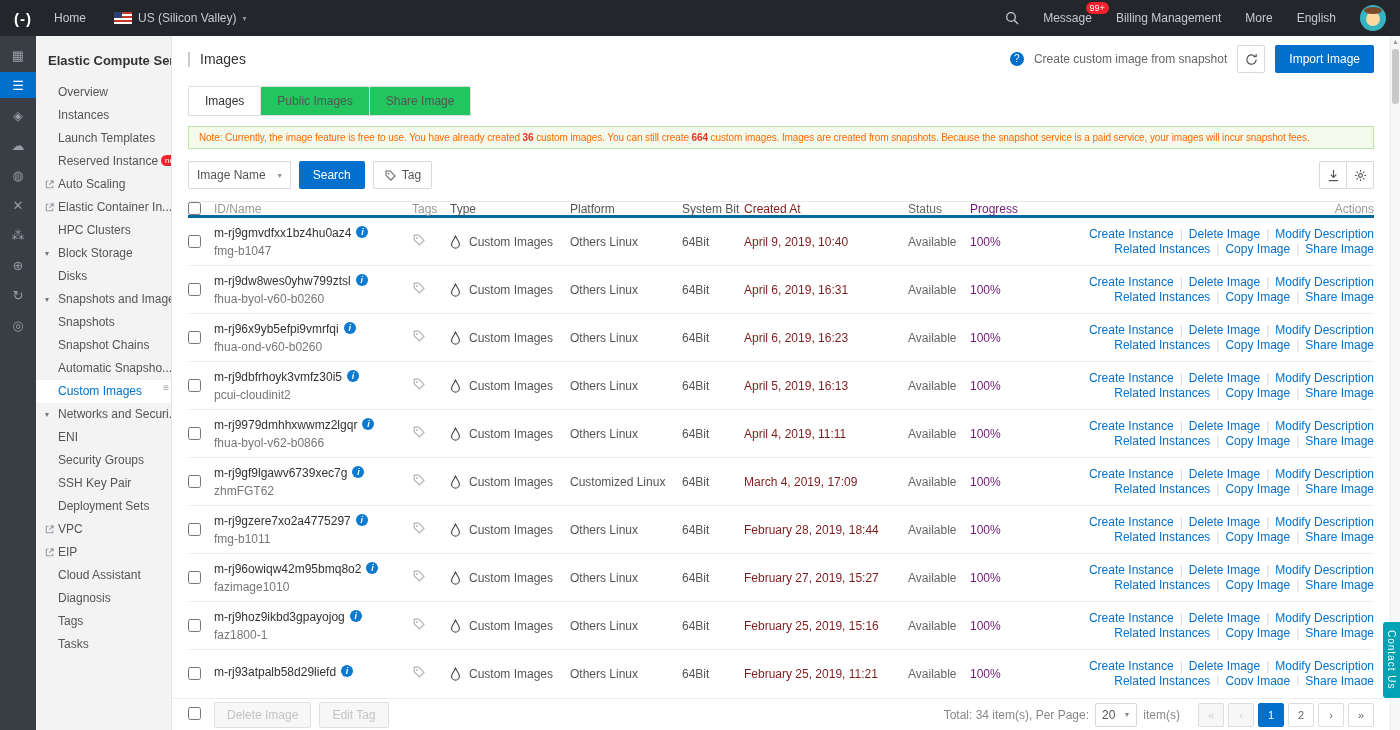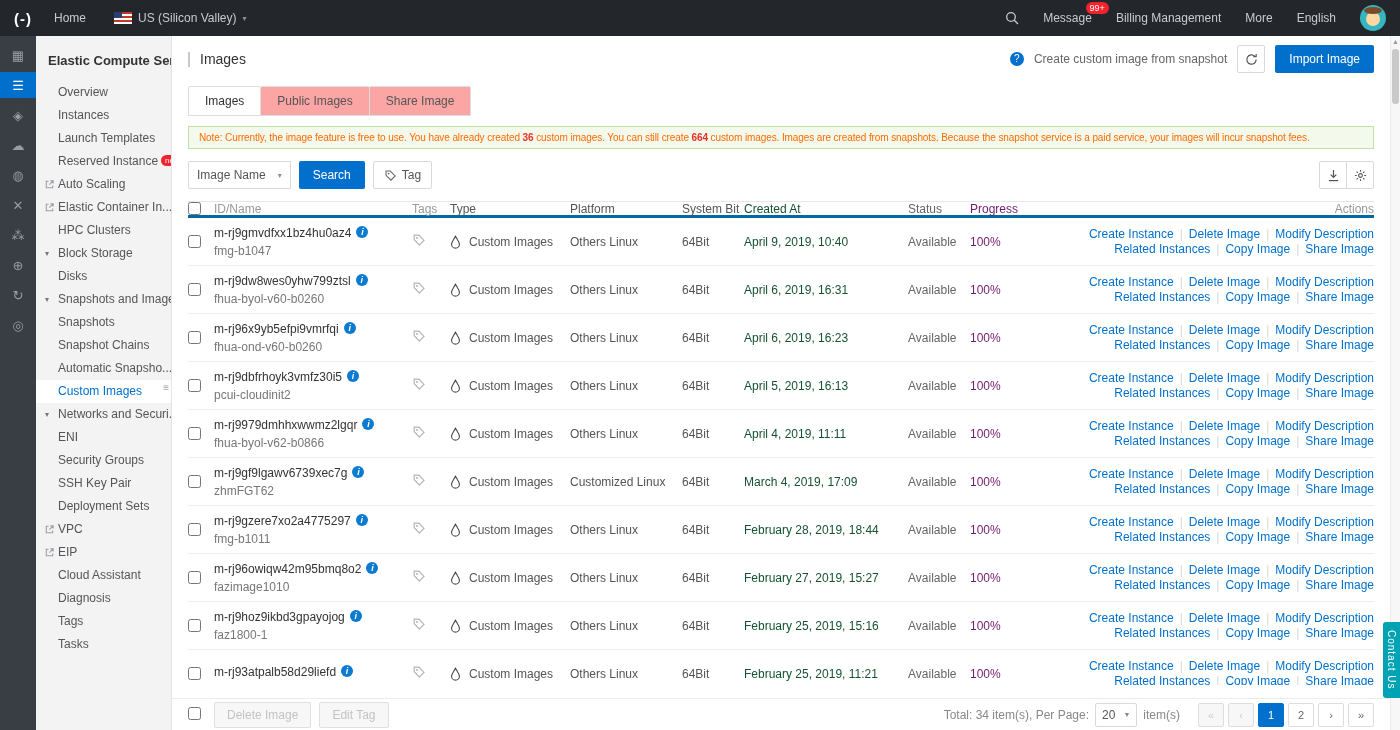--- a/index.html
+++ b/index.html
@@ -42,21 +42,21 @@
   .main{position:absolute;top:36px;left:172px;right:10px;bottom:0;background:#fff;overflow:hidden;}
   .page-header{height:46px;display:flex;align-items:center;padding:0 16px;}
   .page-title{font-size:14px;color:#333;border-left:2px solid #c9c9c9;padding-left:10px;line-height:15px;}
   .ph-right{margin-left:auto;display:flex;align-items:center;gap:10px;}
   .help-dot{width:14px;height:14px;border-radius:50%;background:#0070cc;color:#fff;font-size:10px;line-height:14px;text-align:center;cursor:pointer;flex-shrink:0;}
   .snap-link{color:#666;cursor:pointer;}
   .icon-btn{width:28px;height:28px;border:1px solid #d9d9d9;border-radius:2px;background:#fff;display:flex;align-items:center;justify-content:center;color:#555;cursor:pointer;}
   .btn-primary{height:28px;background:#0070cc;color:#fff;border:none;border-radius:2px;padding:0 14px;font-size:12px;cursor:pointer;}
 
   .tabs{display:flex;padding:4px 16px 0;}
-  .tab{height:30px;line-height:28px;padding:0 16px;border:1px solid #ddd;background:#fca5a5;color:#555;cursor:pointer;margin-right:-1px;border-radius:2px 2px 0 0;}
+  .tab{height:30px;line-height:28px;padding:0 16px;border:1px solid #ddd;background:#22c55e;color:#555;cursor:pointer;margin-right:-1px;border-radius:2px 2px 0 0;}
   .tab.active{background:#fff;color:#333;position:relative;z-index:2;}
 
   .note{margin:10px 16px 0;border:1px solid #bfe3ab;background:#f3faec;padding:4px 10px;font-size:10px;letter-spacing:-0.1px;color:#ff6a00;line-height:13px;white-space:nowrap;overflow:hidden;}
   .note .note-b{font-weight:bold;color:#e83021;}
 
   .filterbar{margin:12px 16px 0;display:flex;align-items:flex-end;}
   .field-select{height:28px;border:1px solid #d9d9d9;border-radius:2px 0 0 2px;background:#fff;display:flex;align-items:center;gap:12px;padding:0 8px;color:#555;cursor:pointer;}
   .search-input{height:28px;width:180px;border:1px solid #d9d9d9;border-left:none;padding:0 8px;font-size:12px;color:#333;outline:none;}
   .search-input::placeholder{color:#bbb;}
   .btn-search{margin-left:8px;}
@@ -70,21 +70,21 @@
   .thead{display:flex;align-items:center;height:17px;border-top:1px solid #e7e7e7;border-bottom:3px solid #0369a1;color:#999;background:#fff;}
   .tbody{height:467px;overflow:hidden;}
   .trow{display:flex;align-items:center;height:48px;border-bottom:1px solid #efefef;}
   .col{flex-shrink:0;}
   .c-check{width:26px;display:flex;align-items:center;}
   .c-id{width:198px;}
   .c-tags{width:38px;}
   .c-type{width:120px;display:flex;align-items:center;gap:8px;color:#555;}
   .c-platform{width:112px;color:#555;}
   .c-bit{width:62px;color:#555;}
-  .c-created{width:164px;color:#14532d;}
+  .c-created{width:164px;color:#7f1d1d;}
   .c-status{width:62px;color:#666;}
   .c-progress{width:88px;color:#701a75;}
   .c-actions{flex:1 1 auto;text-align:right;min-width:0;}
   .id-line{display:flex;align-items:flex-start;gap:5px;color:#333;line-height:15px;}
   .name-line{color:#777;margin-top:3px;line-height:14px;}
   .info-dot{width:12px;height:12px;border-radius:50%;background:#0b7ad1;color:#fff;font-size:9px;font-weight:bold;line-height:12px;text-align:center;cursor:pointer;flex-shrink:0;font-style:italic;}
   .tagicon{cursor:pointer;line-height:0;}
   .dropicon{line-height:0;}
   .action-line{line-height:15px;white-space:nowrap;}
   .alink{color:#0070cc;cursor:pointer;}

